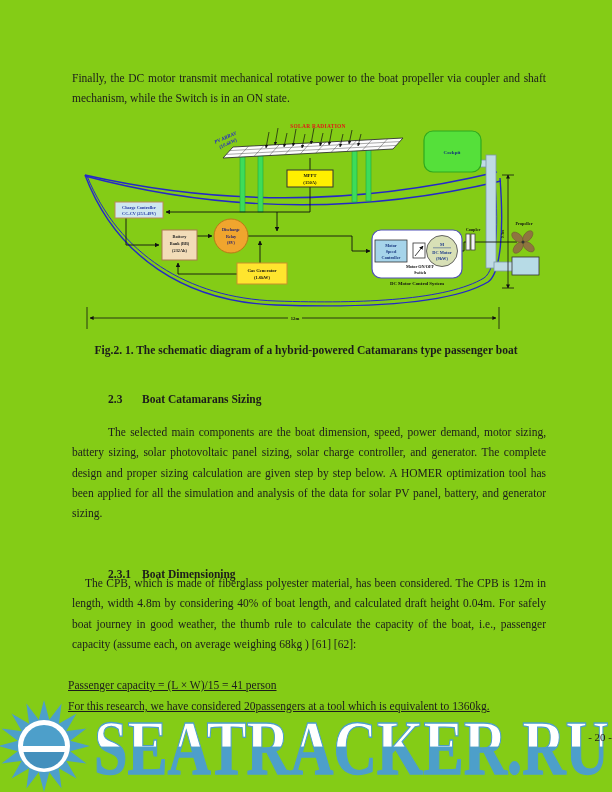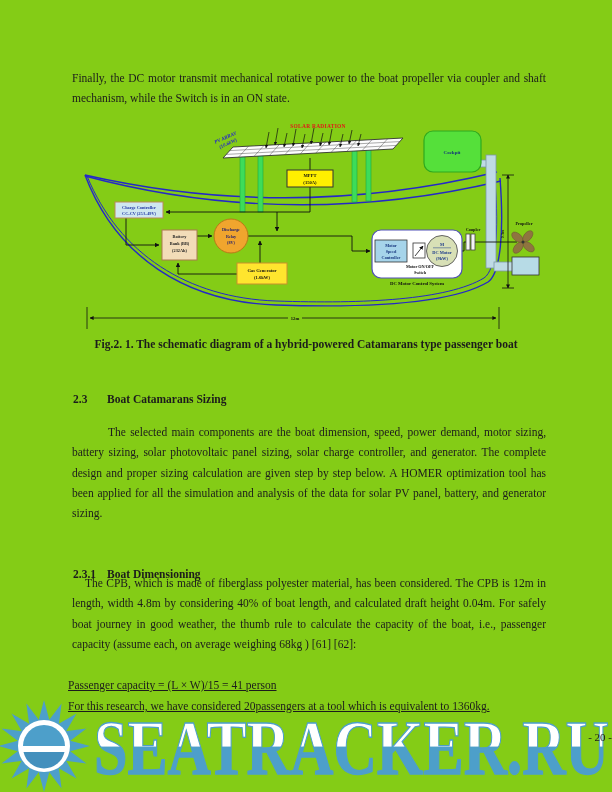--- a/index.html
+++ b/index.html
@@ -1,22 +1,22 @@
 <!DOCTYPE html>
 <html><head>
 <meta charset="utf-8">
 <style>
   html,body{margin:0;padding:0;background:#888;}
   .page{position:relative;width:612px;height:792px;background:#84cc16;overflow:hidden;
         font-family:"Liberation Serif",serif;color:#1c1c1c;}
   .abs{position:absolute;}
   .body-text{font-size:11.5px;line-height:20.3px;text-align:justify;width:474px;left:72px;}
   .heading{font-size:11.5px;font-weight:bold;left:73px;}
-  .heading .num{display:inline-block;width:34px;}
-  .caption{font-size:11.5px;font-weight:bold;text-align:center;width:474px;left:69px;line-height:16px;}
+  .heading .num{display:inline-block;width:34px;margin-left:35px;}
+  .caption{font-size:11.5px;font-weight:bold;text-align:center;width:474px;left:69px;line-height:16px;margin-top:6px;}
   .plain{font-size:11.5px;left:68px;text-decoration:underline;}
   .pagenum{font-size:11px;width:612px;left:0;text-align:right;z-index:5;}
   .diagram{left:56px;top:112px;z-index:1;}
   .wm{left:0;top:698px;z-index:3;}
   svg text{font-family:"Liberation Serif",serif;}
 </style>
 </head>
 <body>
 
 <div class="page">

